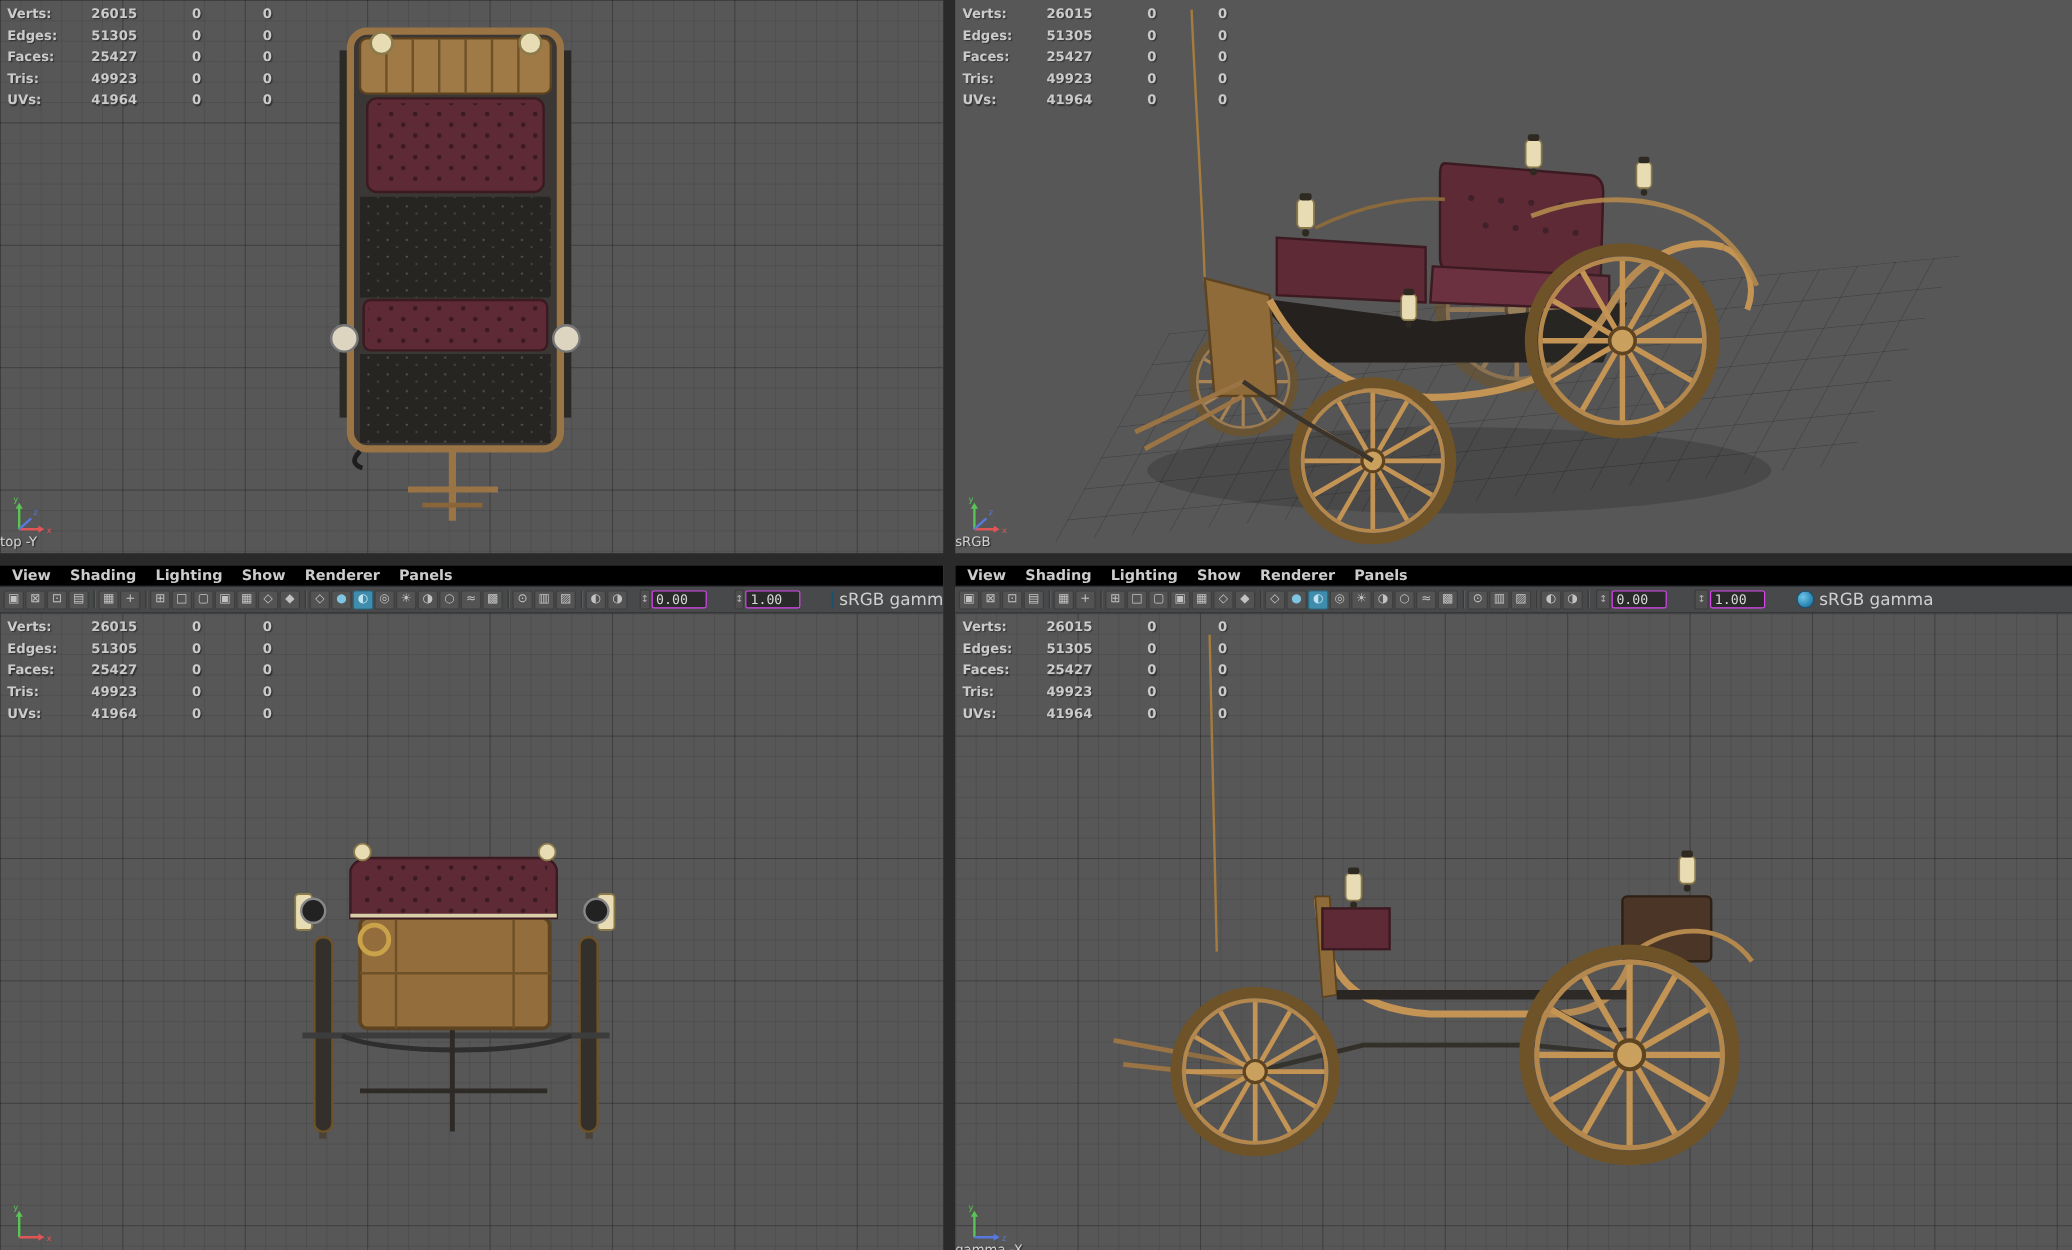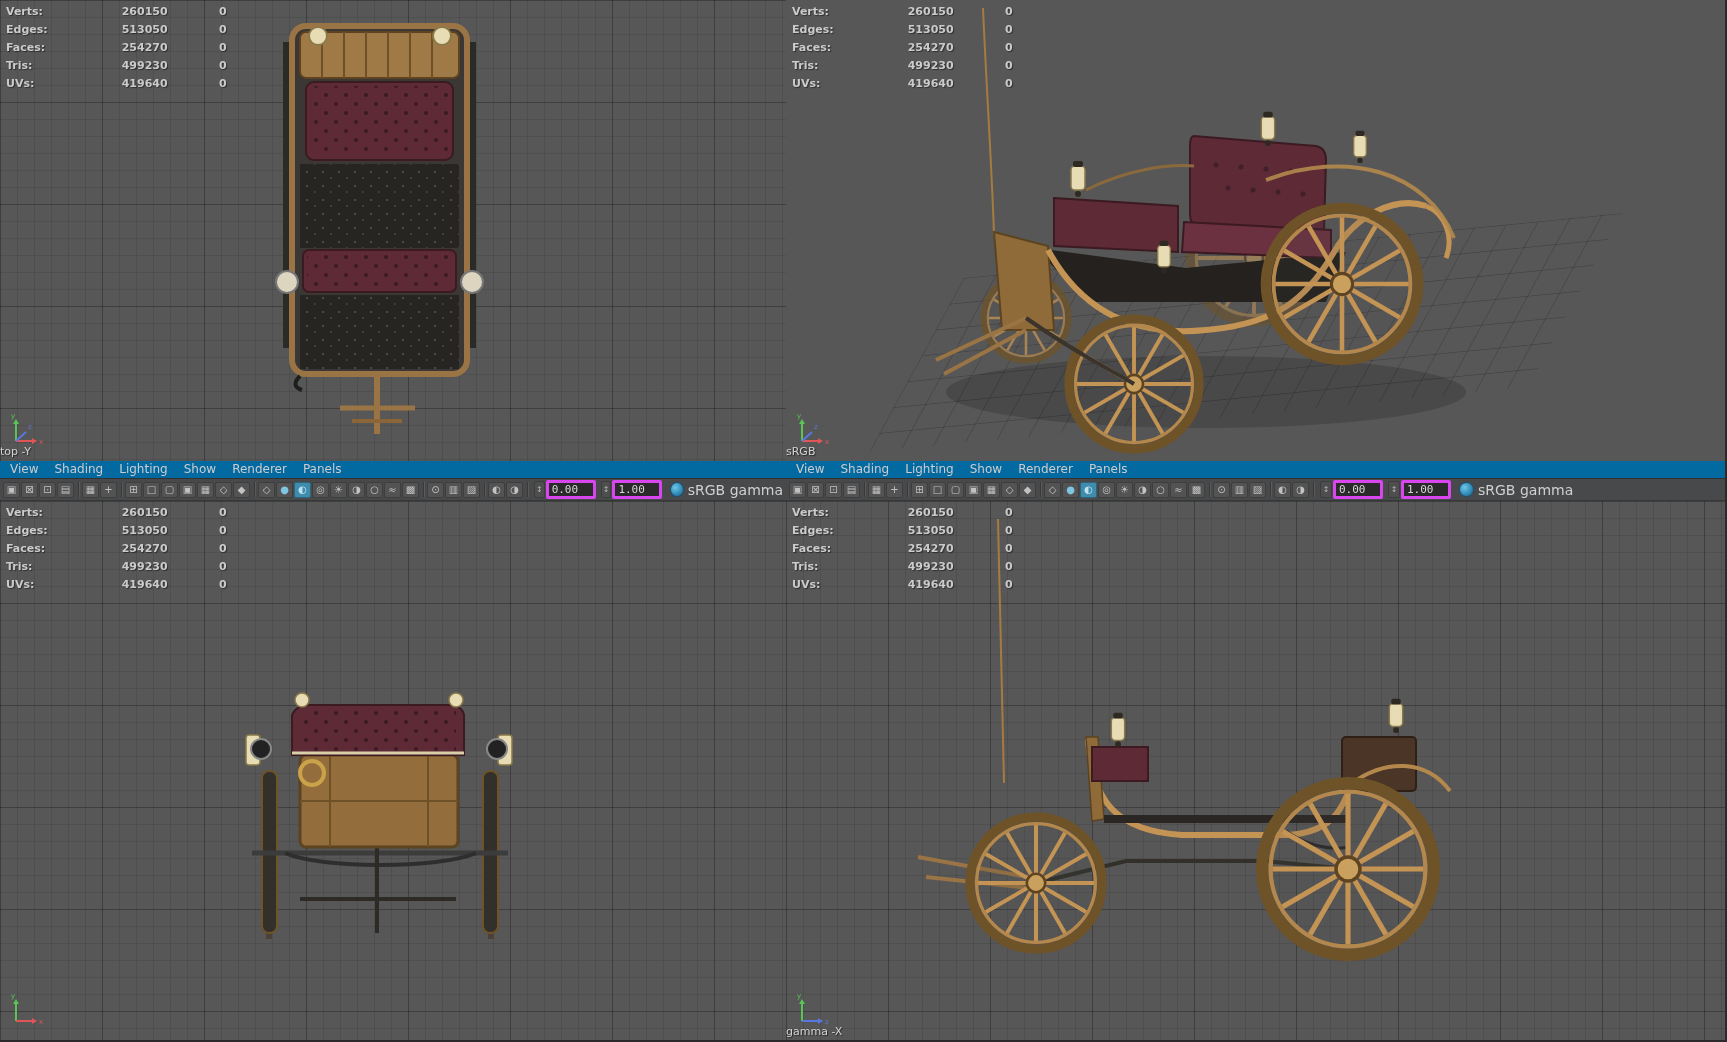--- a/index.html
+++ b/index.html
@@ -6,41 +6,41 @@
   body{
     width:1727px;height:1042px;overflow:hidden;
     background:#303030;
     font-family:"DejaVu Sans","Liberation Sans",sans-serif;
     -webkit-font-smoothing:antialiased;
   }
   .quad{
     display:grid;width:1727px;height:1042px;
     grid-template-columns:786px 939px;
     grid-template-rows:461px 579px;
-    gap:0;background:#2a2a2a;
+    gap:10px;background:#2a2a2a;
   }
   .vp{position:relative;overflow:hidden;background:#575757;}
   .vp.ortho .vp-content{
     background-color:#575757;
     background-image:
       linear-gradient(rgba(25,25,25,.30) 1px, transparent 1px),
       linear-gradient(90deg, rgba(25,25,25,.30) 1px, transparent 1px),
       linear-gradient(rgba(25,25,25,.13) 1px, transparent 1px),
       linear-gradient(90deg, rgba(25,25,25,.13) 1px, transparent 1px);
     background-size:102px 102px,102px 102px,17px 17px,17px 17px;
   }
   .vp-content{position:relative;width:100%;height:100%;overflow:hidden;}
   .vp.has-header .vp-content{height:calc(100% - 39px);}
 
   
   .vp-header{position:relative;z-index:5;}
   .menubar{
-    height:17px;background:#0369a1;border-bottom:1px solid #2f3133;
+    height:17px;background:#000000;border-bottom:1px solid #2f3133;
     display:flex;align-items:center;padding-left:2px;
-    font-size:12px;color:#cccccc;white-space:nowrap;
+    font-size:12px;color:#cccccc;white-space:nowrap;font-weight:bold;
   }
   .menu-item{padding:0 8px;cursor:default;line-height:17px;}
   .toolbar{
     height:21px;background:#47494a;border-bottom:1px solid #353738;
     display:flex;align-items:center;padding:0 3px;white-space:nowrap;
   }
   .tb-icons{display:flex;align-items:center;}
   .tb-icon{
     display:inline-flex;align-items:center;justify-content:center;
     width:17px;height:16px;margin-right:1px;
@@ -49,38 +49,38 @@
   }
   .tb-icon.active{background:#3f8cad;border-color:#2a6680;color:#ffffff;}
   .tb-sep{display:inline-block;width:1px;height:15px;background:#393939;margin:0 3px;
     box-shadow:1px 0 0 #5a5a5a;}
   .tb-spin{
     display:inline-flex;align-items:center;justify-content:center;
     width:10px;height:15px;margin:0 1px 0 3px;background:#4e4e4e;
     border:1px solid #3c3c3c;color:#b5b5b5;font-size:8px;border-radius:2px;
   }
   .tb-field{
-    width:38px;height:13px;background:#2a2a2a;border:3px solid #d946ef;border-radius:2px;
+    width:38px;height:13px;background:#2a2a2a;border:1px solid #d946ef;border-radius:2px;
     color:#d8d8d8;font-size:11px;font-family:"DejaVu Sans Mono","Liberation Mono",monospace;
-    padding:0 3px;margin-right:2px;
+    padding:0 3px;margin-right:20px;
   }
   .vt-icon{
     display:inline-block;width:13px;height:13px;border-radius:50%;
     background:radial-gradient(circle at 35% 35%, #6fc5e8, #2f89b5 60%, #1f5f80);
     border:1px solid #1c5070;margin:0 4px 0 6px;
   }
   .vt-label{font-size:14px;color:#d0d0d0;}
 
   
   .hud{position:absolute;top:2px;left:6px;z-index:4;}
   .hud-row{display:flex;height:18px;align-items:center;
     font-size:11px;font-weight:600;color:#cbcbcb;
     text-shadow:1px 1px 1px rgba(0,0,0,.45);}
   .hud-label{width:70px;}
-  .hud-value{width:84px;text-align:right;}
+  .hud-value{width:84px;}
   .hud-zero{width:59px;}
   .hud-zero2{width:30px;}
 
   
   .vp-label{
     position:absolute;bottom:3px;left:0;width:100%;text-align:left;
     font-size:11px;color:#d2d2d2;text-shadow:1px 1px 1px rgba(0,0,0,.55);z-index:4;
   }
   .gizmo{position:absolute;left:6px;bottom:10px;z-index:4;}
   .model{position:absolute;top:0;left:0;z-index:2;}

